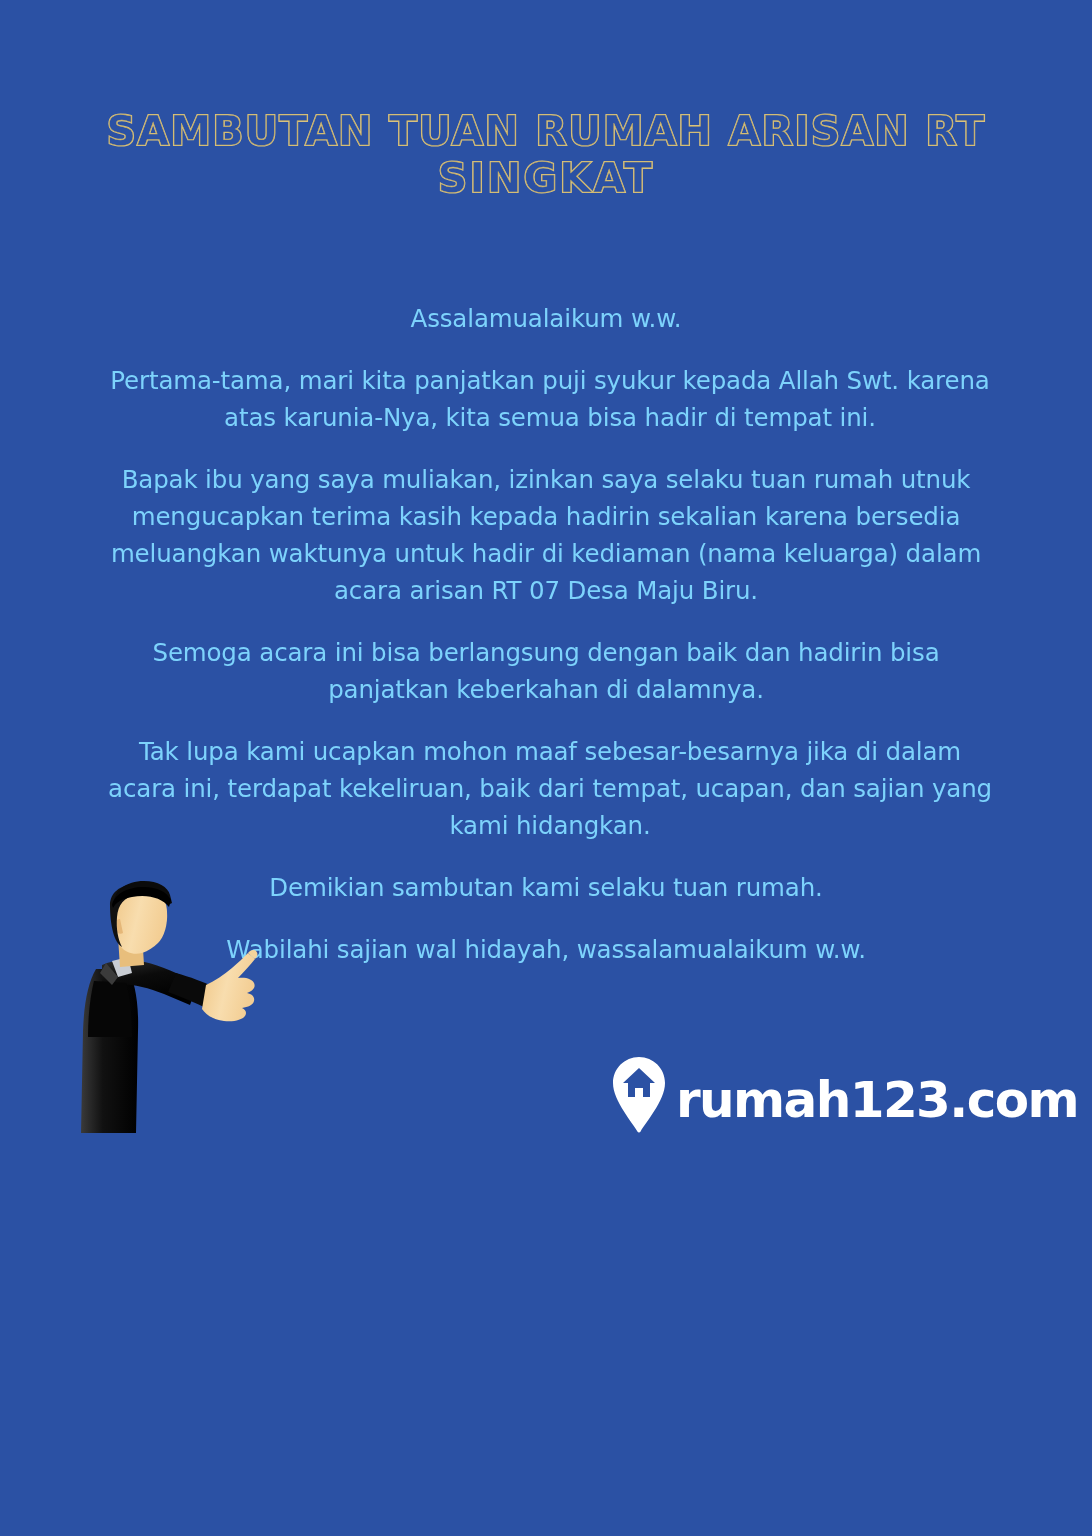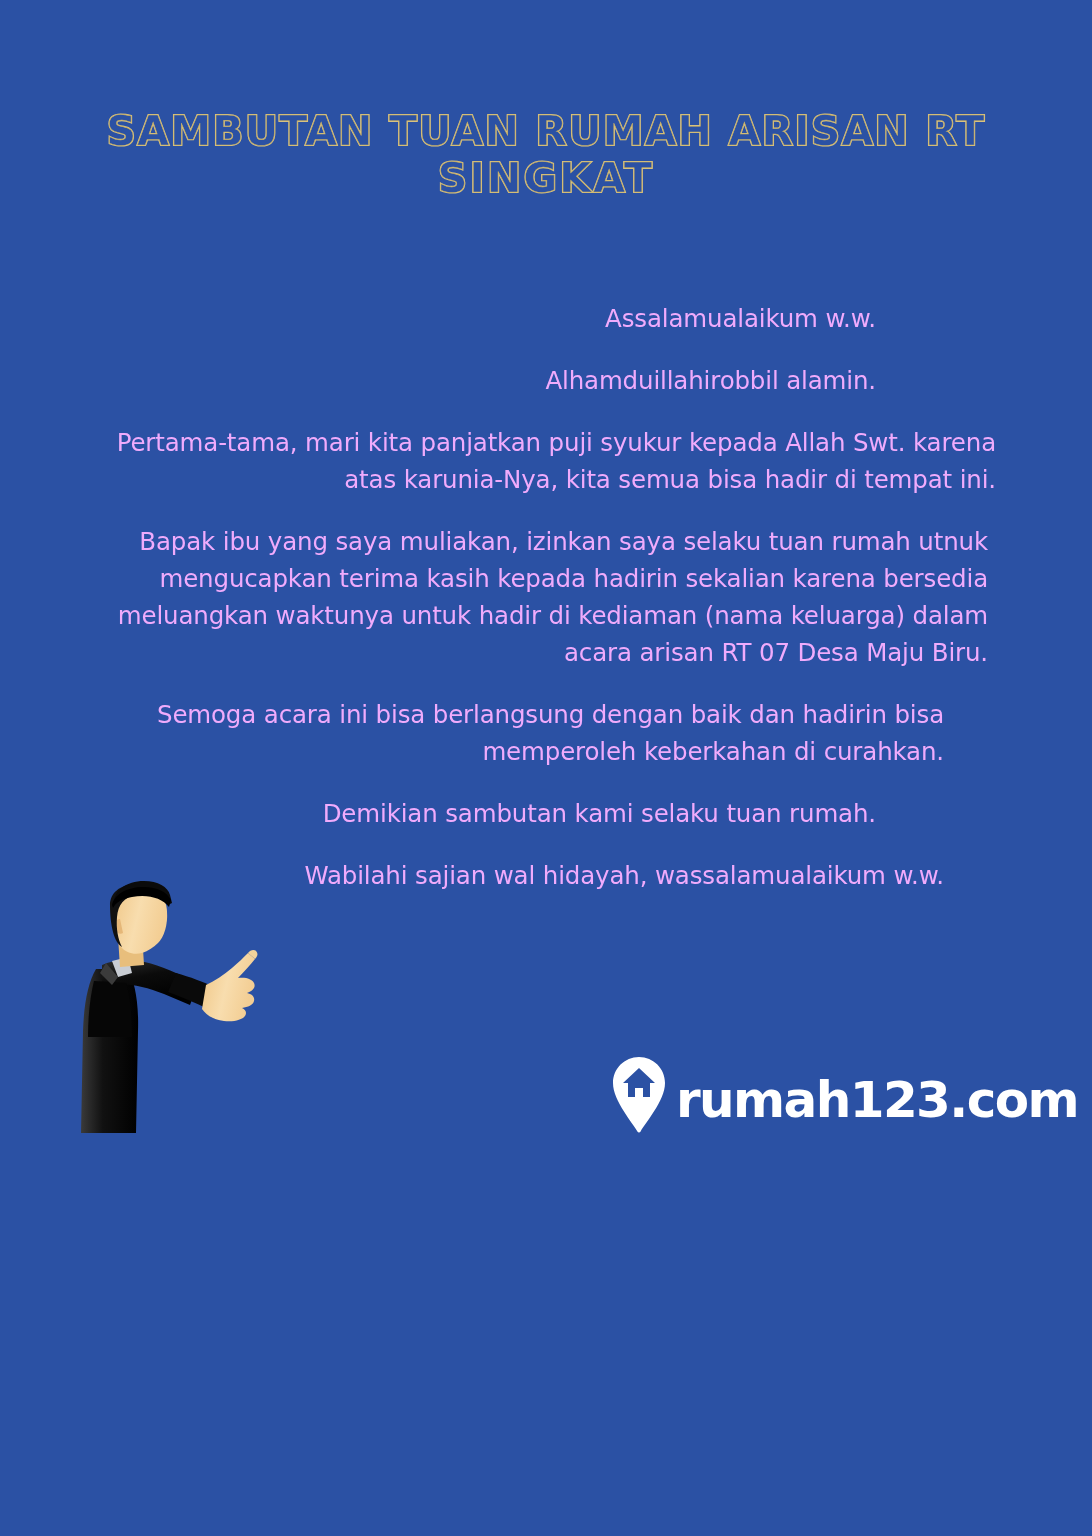--- a/index.html
+++ b/index.html
@@ -71,25 +71,24 @@
     position: absolute;
     top: 300px;
     left: 96px;
     width: 900px;
     text-align: center;
   }
   .para {
     font-family: "DejaVu Sans", sans-serif;
     font-size: 24.5px;
     line-height: 37px;
-    color: #f0abfc;
+    color: #7dd3fc;
     margin: 0 0 25px 0;
     letter-spacing: -0.15px;
     font-weight: 400;
-    text-align: right;
   }
   .para:last-child { margin-bottom: 0; }
   .para.w-narrow  { padding: 0 120px; }
   .para.w-mid     { padding: 0 52px; }
   .para.w-wide    { padding: 0 8px; }
   .para.w-full    { padding: 0; margin-left: 8px; }
 
   
   .speaker {
     position: absolute;
@@ -133,24 +132,24 @@
     <span class="title-line l1">SAMBUTAN TUAN RUMAH ARISAN RT</span>
     <span class="title-line l2">SINGKAT</span>
   </div>
   <div class="title-inline" aria-hidden="true">
     <span class="title-line l1">SAMBUTAN TUAN RUMAH ARISAN RT</span>
     <span class="title-line l2">SINGKAT</span>
   </div>
 
   <div class="body-copy">
     <p class="para w-narrow">Assalamualaikum w.w.</p>
-    <p class="para w-narrow">Alhamduillahirobbil alamin.</p>
     <p class="para w-full">Pertama-tama, mari kita panjatkan puji syukur kepada Allah Swt. karena atas karunia-Nya, kita semua bisa hadir di tempat ini.</p>
     <p class="para w-wide">Bapak ibu yang saya muliakan, izinkan saya selaku tuan rumah utnuk mengucapkan terima kasih kepada hadirin sekalian karena bersedia meluangkan waktunya untuk hadir di kediaman (nama keluarga) dalam acara arisan RT 07 Desa Maju Biru.</p>
-    <p class="para w-mid">Semoga acara ini bisa berlangsung dengan baik dan hadirin bisa memperoleh keberkahan di curahkan.</p>
+    <p class="para w-mid">Semoga acara ini bisa berlangsung dengan baik dan hadirin bisa panjatkan keberkahan di dalamnya.</p>
+    <p class="para w-full">Tak lupa kami ucapkan mohon maaf sebesar-besarnya jika di dalam acara ini, terdapat kekeliruan, baik dari tempat, ucapan, dan sajian yang kami hidangkan.</p>
     <p class="para w-narrow">Demikian sambutan kami selaku tuan rumah.</p>
     <p class="para w-mid">Wabilahi sajian wal hidayah, wassalamualaikum w.w.</p>
   </div>
 
   <div class="speaker">
     <svg viewBox="0 0 215 255" xmlns="http://www.w3.org/2000/svg">
       <defs>
         <linearGradient id="suitGrad" x1="0" y1="0" x2="1" y2="0">
           <stop offset="0%" stop-color="#3A3A3A"></stop>
           <stop offset="38%" stop-color="#111111"></stop>

